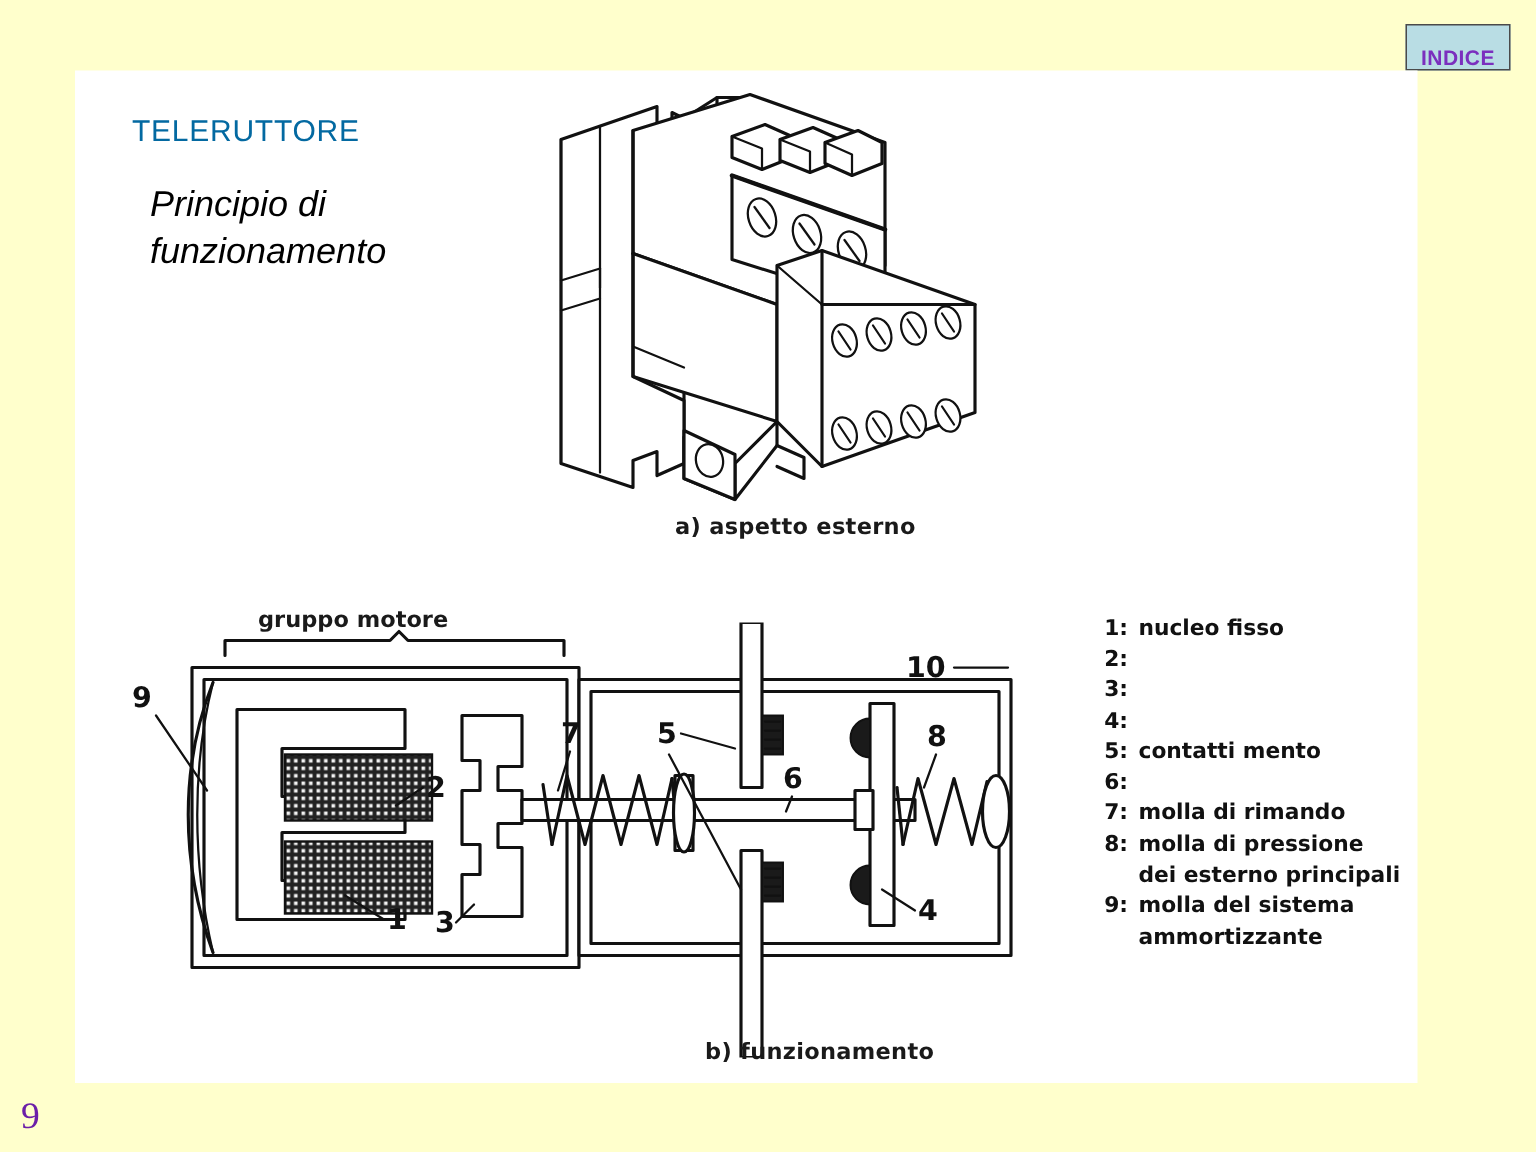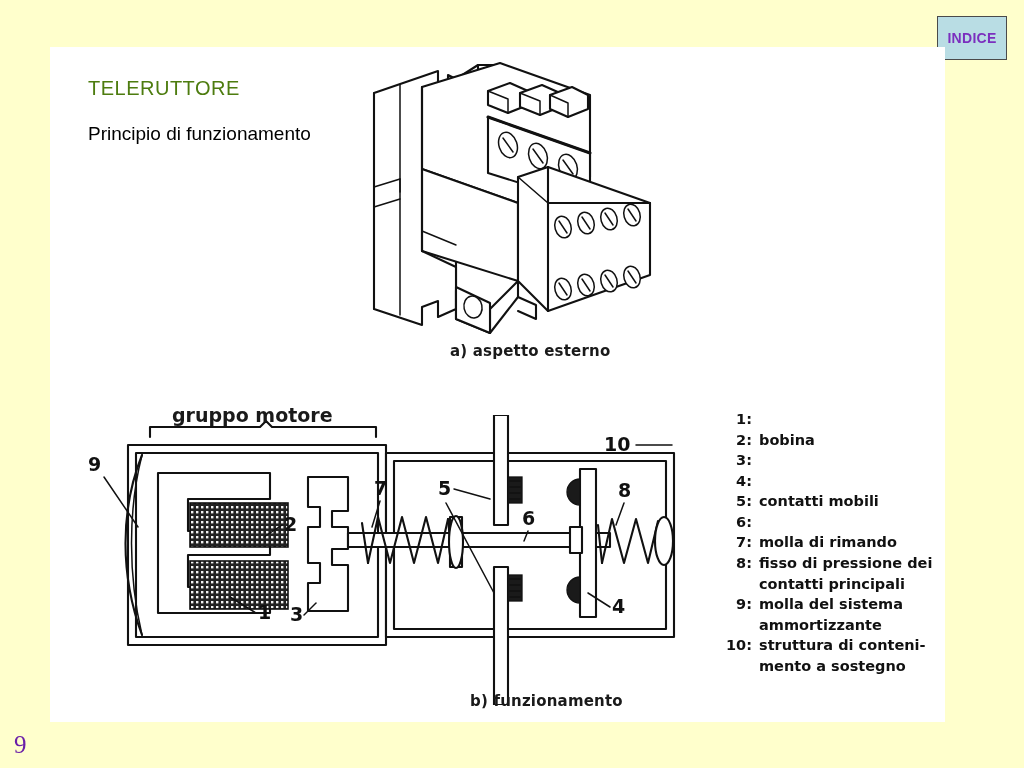--- a/index.html
+++ b/index.html
@@ -14,29 +14,29 @@
     position: relative;
     overflow: hidden;
   }
 
   
   #indice-button {
     position: absolute;
     left: 937px;
     top: 16px;
     width: 70px;
-    height: 44px;
+    height: 31px;
     background: #B9DDE4;
     border: 1px solid #4a4a4a;
     color: #7B2FBE;
     font-size: 14px;
     font-weight: bold;
     letter-spacing: 0.3px;
     display: flex;
-    align-items: center;
+    align-items: flex-end;
     justify-content: center;
     cursor: pointer;
     box-sizing: border-box;
   }
 
   
   #slide-panel {
     position: absolute;
     left: 50px;
     top: 47px;
@@ -57,52 +57,53 @@
 
   
   #heading-block {
     position: absolute;
     left: 38px;
     top: 30px;
     width: 260px;
   }
   #slide-title {
     font-size: 20px;
-    color: #4d7c0f;
+    color: #0369a1;
     letter-spacing: 0.5px;
     margin: 0 0 22px 0;
     font-weight: normal;
   }
   #slide-subtitle {
-    font-size: 19px;
+    font-size: 24px;
     color: #000;
     line-height: 1.28;
-    margin: 0;
+    margin: 12px;
     font-weight: normal;
+    font-style: italic;
   }
 
   
   .figure-caption {
     position: absolute;
     font-family: "DejaVu Sans", sans-serif;
     font-size: 15px;
     font-weight: bold;
     color: #1a1a1a;
     letter-spacing: 0.2px;
     white-space: nowrap;
   }
   #caption-a { left: 400px; top: 295px; }
   #caption-b { left: 420px; top: 645px; }
 
   #gruppo-motore-label {
     position: absolute;
     left: 122px;
     top: 357px;
     font-family: "DejaVu Sans", sans-serif;
-    font-size: 19px;
+    font-size: 15px;
     font-weight: bold;
     color: #1a1a1a;
     white-space: nowrap;
   }
 
   
   #legend {
     position: absolute;
     left: 672px;
     top: 362px;
@@ -350,51 +351,47 @@
     </g>
   </svg>
 
   <div id="gruppo-motore-label">gruppo motore</div>
 
   <div id="caption-b" class="figure-caption">b) funzionamento</div>
 
   <div id="legend">
     <div class="legend-row">
       <span class="legend-key">1:</span>
+      <span class="legend-text">nucleo fisso</span>
     </div>
     <div class="legend-row">
       <span class="legend-key">2:</span>
-      <span class="legend-text">bobina</span>
     </div>
     <div class="legend-row">
       <span class="legend-key">3:</span>
     </div>
     <div class="legend-row">
       <span class="legend-key">4:</span>
     </div>
     <div class="legend-row">
       <span class="legend-key">5:</span>
-      <span class="legend-text">contatti mobili</span>
+      <span class="legend-text">contatti mento</span>
     </div>
     <div class="legend-row">
       <span class="legend-key">6:</span>
     </div>
     <div class="legend-row">
       <span class="legend-key">7:</span>
       <span class="legend-text">molla di rimando</span>
     </div>
     <div class="legend-row">
       <span class="legend-key">8:</span>
-      <span class="legend-text">fisso di pressione dei contatti principali</span>
+      <span class="legend-text">molla di pressione dei esterno principali</span>
     </div>
     <div class="legend-row">
       <span class="legend-key">9:</span>
       <span class="legend-text">molla del sistema ammortizzante</span>
     </div>
-    <div class="legend-row">
-      <span class="legend-key">10:</span>
-      <span class="legend-text">struttura di conteni- mento a sostegno</span>
-    </div>
   </div>
 
 </div>
 
 <div id="page-number">9</div>
 
 </body></html>

